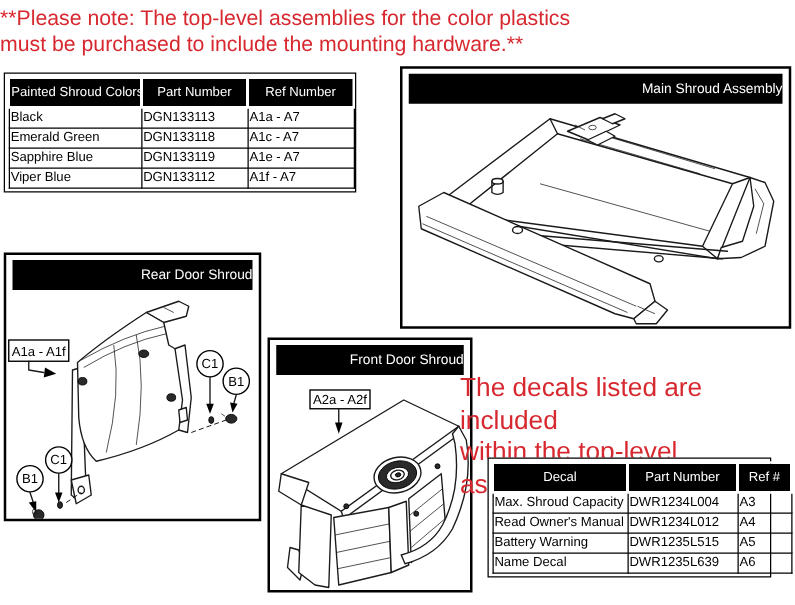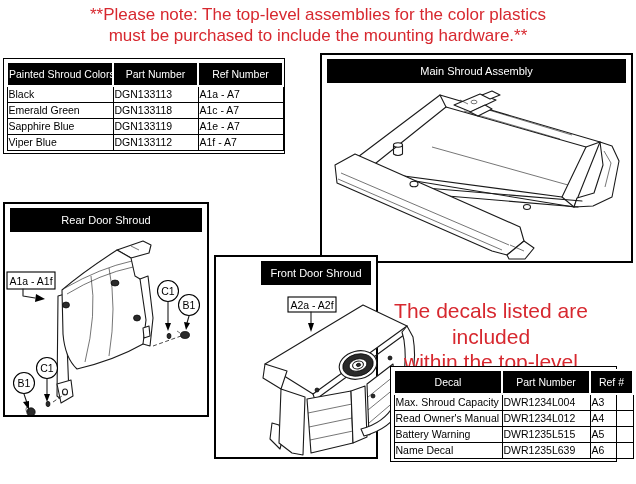--- a/index.html
+++ b/index.html
@@ -3,39 +3,39 @@
 <meta charset="utf-8">
 <style>
   * { margin:0; padding:0; box-sizing:border-box; }
   html,body { background:#fff; }
   body { font-family:"Liberation Sans", sans-serif; }
   #page {
     position:relative; width:636px; height:484px; background:#fff; overflow:hidden;
     font-family:"Liberation Sans", sans-serif;
   }
   .abs { position:absolute; }
-  .red-note { color:#d7282f; text-align:center; line-height:1.22; }
+  .red-note { color:#d7282f; line-height:1.22; }
   #note-top { top:5px; left:0; width:636px; font-size:17px; }
   #note-decals { left:368px; top:298px; width:246px; font-size:21px; }
 
   .tbl-wrap { border:1px solid #000; padding:2px; background:#fff; }
   #table-painted { left:3px; top:58px; width:282px; }
   #table-decals  { left:390px; top:366px; width:227px; }
   table { border-collapse:collapse; width:100%; table-layout:fixed; }
   th { background:#000; color:#fff; font-weight:normal; font-size:10.5px;
        border:2px solid #fff; height:24px; padding:0 1px; overflow:hidden; white-space:nowrap; }
   td { border:1px solid #000; font-size:10.5px; text-align:left; height:16px;
        padding:0 1px; white-space:nowrap; overflow:hidden; }
 
   .panel { position:absolute; border:2px solid #000; background:#fff; }
-  .panel-header { background:#000; color:#fff; font-size:11px; text-align:center;
+  .panel-header { background:#000; color:#fff; font-size:11px; text-align:right;
                   margin:4px 5px 0 5px; height:24px; line-height:24px; overflow:hidden; }
   #panel-main  { left:320px; top:53px;  width:313px; height:210px; }
   #panel-rear  { left:3px;   top:202px; width:206px; height:215px; }
-  #panel-front { left:214px; top:255px; width:164px; height:204px;padding-left:40px; }
+  #panel-front { left:214px; top:270px; width:164px; height:204px; }
   svg { display:block; margin-top:2px; }
 
   .ln  { fill:none; stroke:#1a1a1a; stroke-width:1.1; stroke-linejoin:round; stroke-linecap:round; }
   .lnw { fill:#fff; stroke:#1a1a1a; stroke-width:1.1; stroke-linejoin:round; }
   .thin{ fill:none; stroke:#1a1a1a; stroke-width:0.6; }
   .dk  { fill:#2a2a2a; stroke:#000; stroke-width:0.7; }
   .dash{ fill:none; stroke:#1a1a1a; stroke-width:0.8; stroke-dasharray:4 2.5; }
   .cc  { fill:#fff; stroke:#000; stroke-width:1.1; }
   .ct  { font-size:10.5px; fill:#000; }
   .lb  { fill:#fff; stroke:#000; stroke-width:1.1; }

